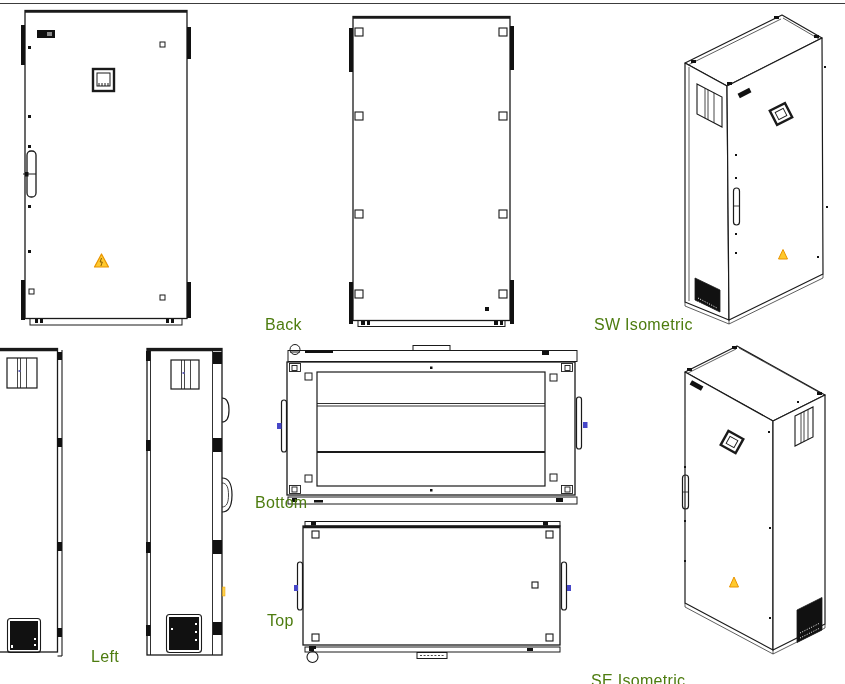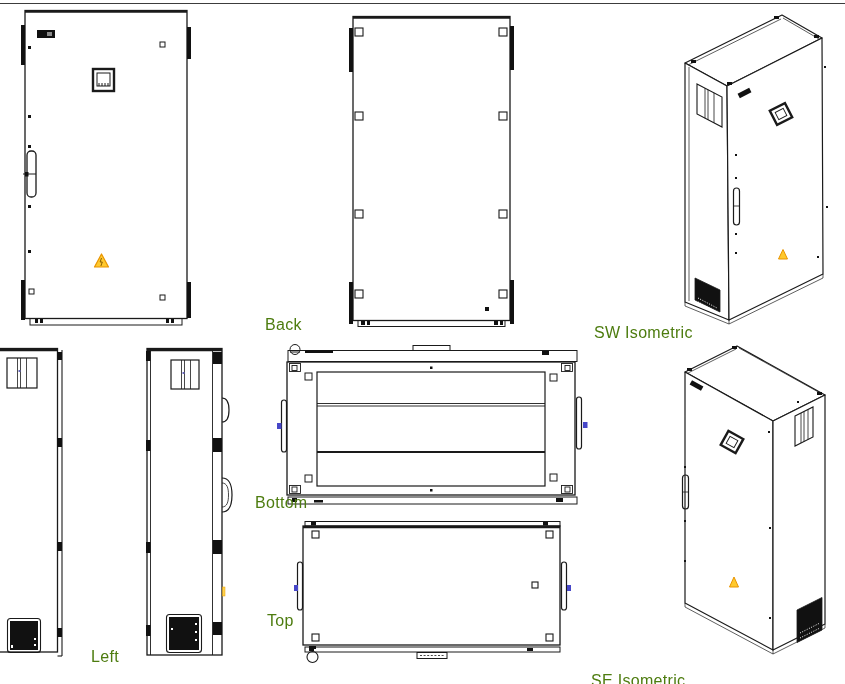--- a/index.html
+++ b/index.html
@@ -348,18 +348,18 @@
       <line x1="153" y1="69.5" x2="153" y2="99.5" stroke-width="0.8"></line>
     </g>
     <g>
       <polygon points="142,270 167,257.5 167,290 142,302.5" fill="#111" stroke="#1a1a1a" stroke-width="0.8"></polygon>
       <line x1="145" y1="293" x2="164" y2="283.5" stroke="#fff" stroke-width="1" stroke-dasharray="1,1.5"></line>
       <line x1="145" y1="298" x2="164" y2="288.5" stroke="#fff" stroke-width="1" stroke-dasharray="1,1.5"></line>
     </g>
   </svg>
 
   <div class="view-label" style="left:265px;top:316px">Back</div>
-  <div class="view-label" style="left:594px;top:324px">SW Isometric</div>
+  <div class="view-label" style="left:594px;top:316px">SW Isometric</div>
   <div class="view-label" style="left:91px;top:648px">Left</div>
   <div class="view-label" style="left:255px;top:494px">Bottom</div>
   <div class="view-label" style="left:267px;top:612px">Top</div>
   <div class="view-label" style="left:591px;top:672px">SE Isometric</div>
 </div>
 
 </body></html>

